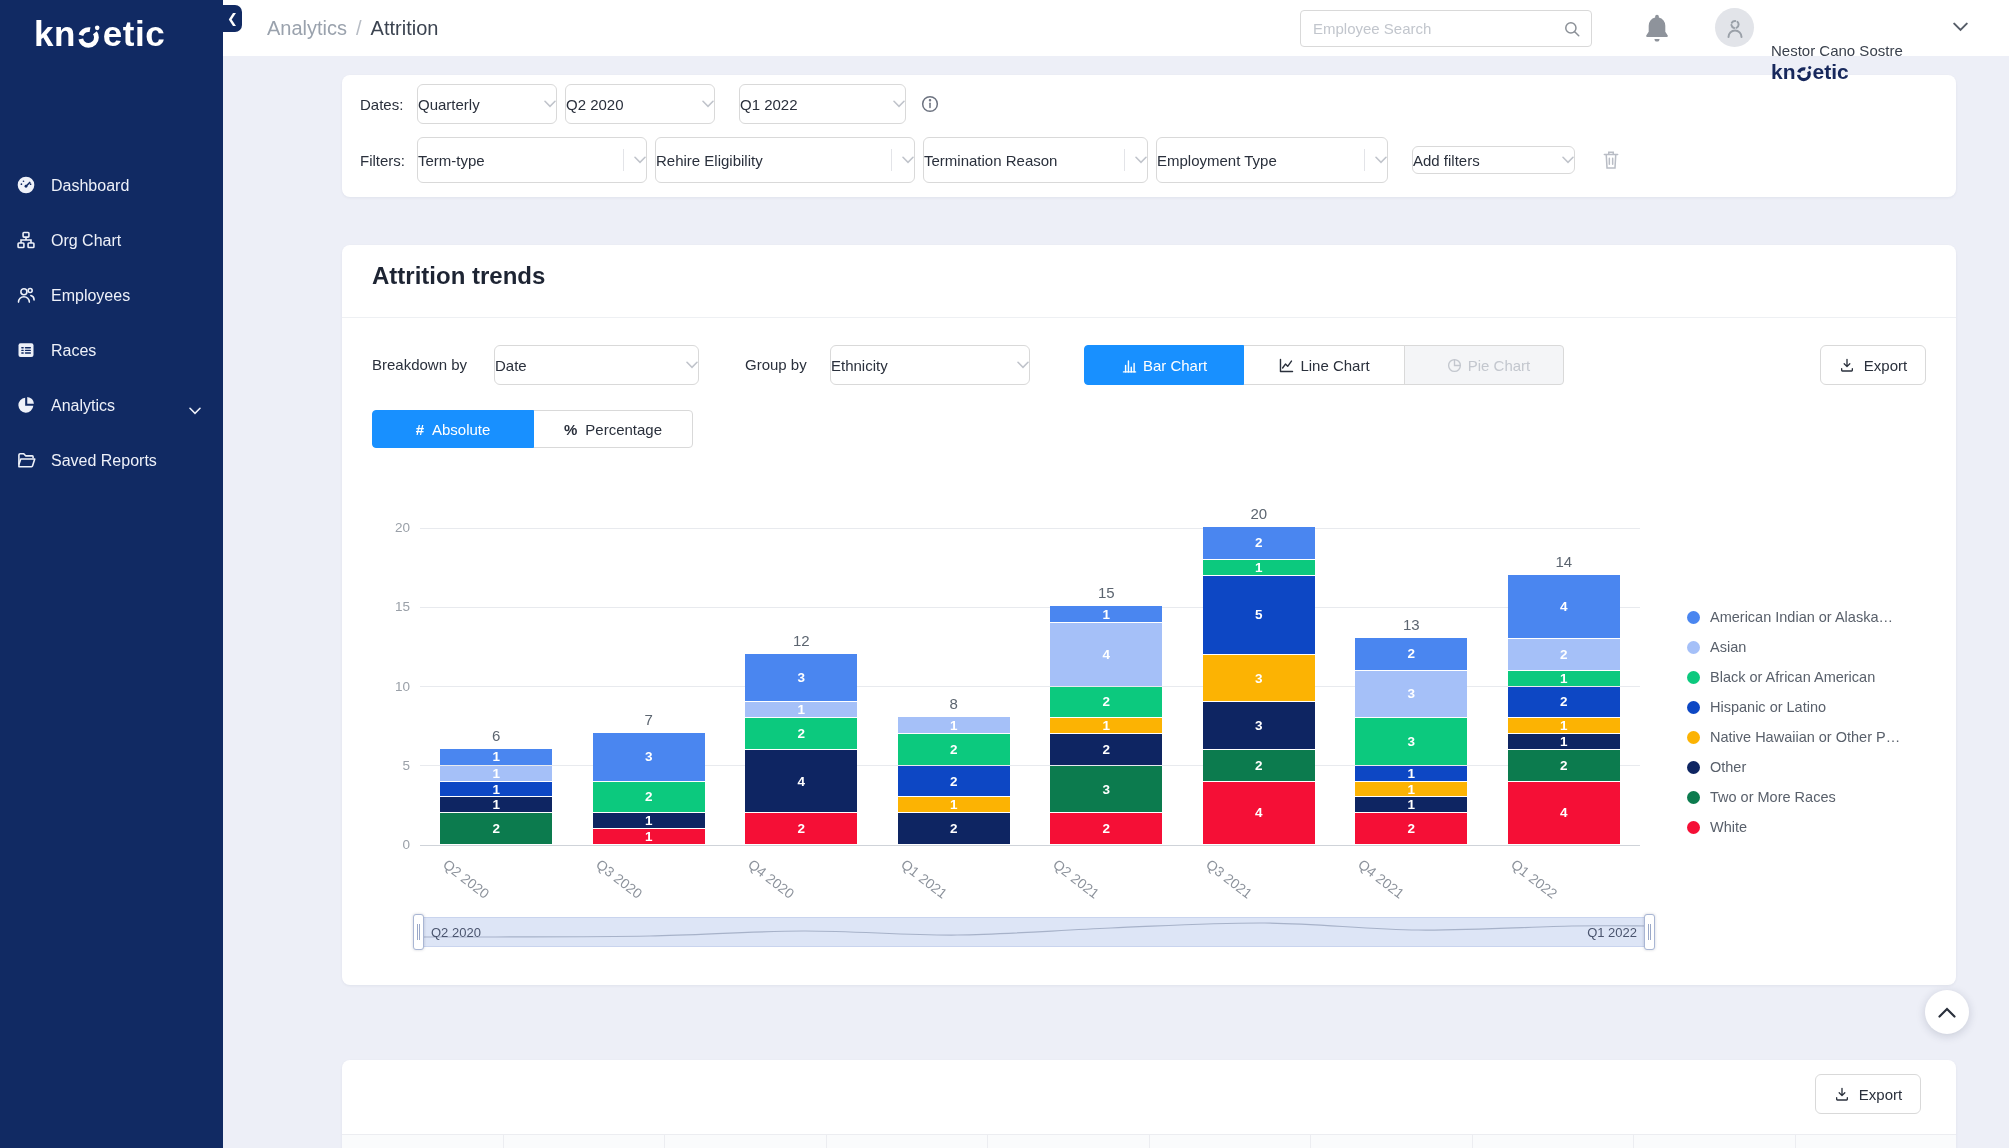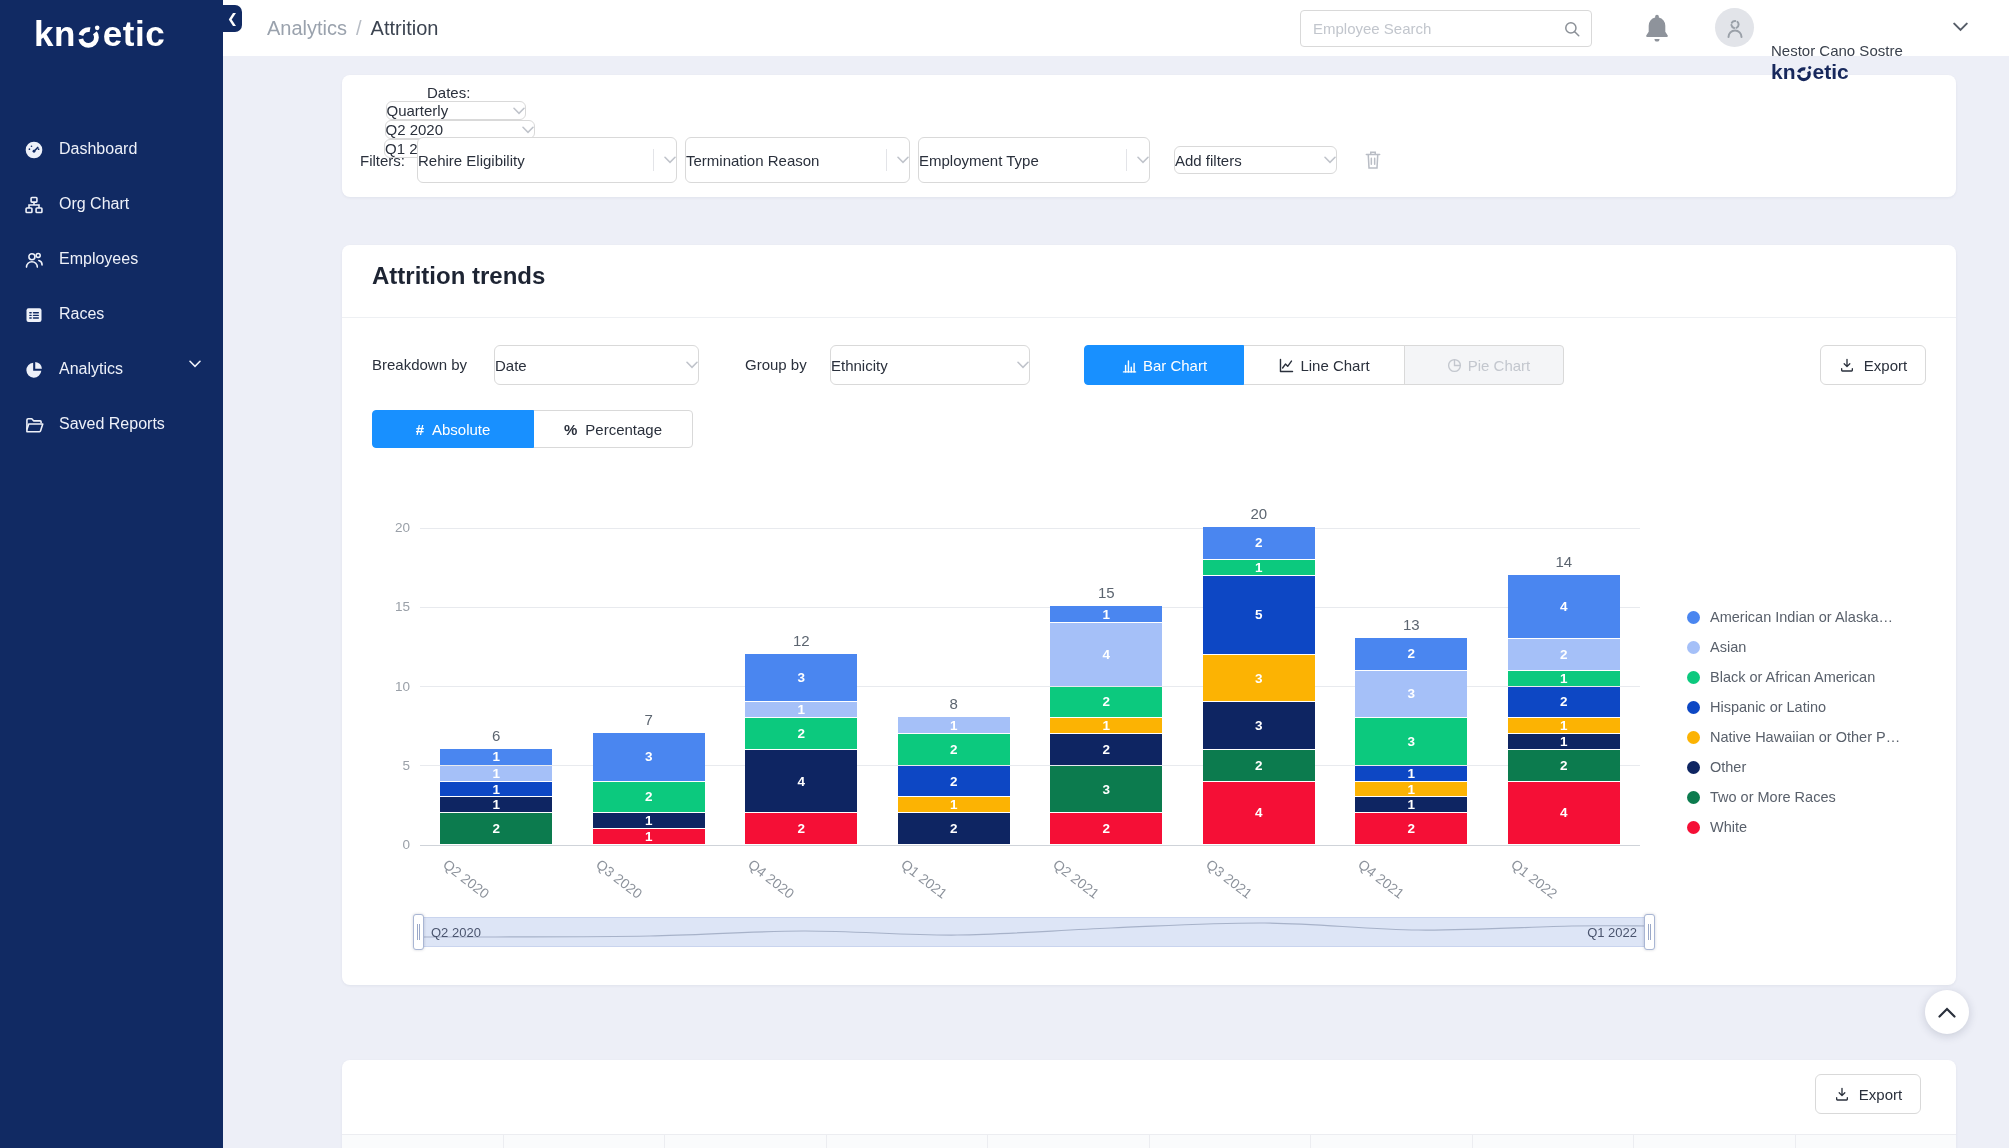--- a/index.html
+++ b/index.html
@@ -15,21 +15,21 @@
 
   
   .sidebar { position:absolute; left:0; top:0; width:223px; height:1148px; background:#112a63; z-index:3; }
   .logo { position:absolute; left:34px; top:14px; display:flex; align-items:center; color:#fff;
           font-size:35px; font-weight:700; letter-spacing:.5px; cursor:pointer; }
   .logo .o-glyph { margin:5px 1px 0; }
   .collapse-tab { position:absolute; left:223px; top:5px; width:19px; height:27px; background:#112a63;
           border-radius:0 7px 7px 0; color:#fff; display:flex; align-items:center; justify-content:center;
           font-size:13px; z-index:4; cursor:pointer; }
   .nav { position:absolute; left:0; top:140px; right:0; }
-  .nav-item { display:flex; align-items:flex-start; gap:15px; height:55px; padding:0 22px 0 24px;
+  .nav-item { display:flex; align-items:flex-end; gap:15px; height:55px; padding:0 22px 0 16px;
           color:#eef1f9; font-size:16px; cursor:pointer; }
   .nav-item .nav-ic svg { width:20px; height:20px; }
   .nav-chevron { margin-left:auto; }
   .nav-chevron svg { width:12px; height:8px; }
 
   
   .topbar { position:absolute; left:223px; top:0; width:1786px; height:56px; background:#fff; z-index:2; }
   .breadcrumb { position:absolute; left:44px; top:0; height:56px; display:flex; align-items:center; gap:9px; font-size:20px; }
   .bc-parent { color:#9aa2ad; cursor:pointer; }
   .bc-sep { color:#b7bcc4; }
@@ -59,21 +59,21 @@
   .bottom-card { left:342px; top:1060px; width:1614px; height:120px; border-radius:8px 8px 0 0; }
 
   
   .select { display:flex; align-items:center; border:1px solid #d9d9d9; border-radius:6px; background:#fff;
           padding:0 0; font-size:15px; color:#2a303c; cursor:pointer; }
   .select-value { flex:1; white-space:nowrap; overflow:hidden; }
   .select-div { width:1px; height:22px; background:#e3e4e8; margin:0 10px 0 6px; }
   .select .chev svg { width:12px; height:8px; color:#c0c4cb; }
 
   .fc-row { position:absolute; left:18px; display:flex; align-items:center; }
-  .fc-row1 { top:9px; height:40px;flex-direction:column; }
+  .fc-row1 { top:9px; height:40px; }
   .fc-row2 { top:62px; height:46px; }
   .fc-label { width:52px; font-size:15px; color:#2a303c; margin-right:5px; }
   .fc-row .select { height:40px; }
   .fc-row2 .select { height:46px; }
   .info-ic { margin-left:14px; color:#6d7380; cursor:pointer; }
   .info-ic svg { width:20px; height:20px; }
   .trash-ic { margin-left:26px; color:#b9bdc5; cursor:pointer; }
   .trash-ic svg { width:20px; height:22px; }
 
   
@@ -300,20 +300,29 @@
     </div>
     <span class="info-ic"><span><svg viewBox="0 0 24 24" fill="none" stroke="currentColor" stroke-width="1.8" stroke-linecap="round">
             <circle cx="12" cy="12" r="8.8"></circle>
             <path d="M12 11v5.2"></path>
             <circle cx="12" cy="7.6" r="0.6" fill="currentColor"></circle>
           </svg></span></span>
   </div>
   <div class="fc-row fc-row2">
     <span class="fc-label">Filters:</span>
     <span id="filter-selects" style="display:flex; gap:8px">
+        <div class="select" style="width: 230px;">
+          <span class="select-value">Term-type</span>
+          <span class="select-div"></span>
+          <span class="chev">
+            <svg viewBox="0 0 12 8" fill="none" stroke="currentColor" stroke-width="1.6" stroke-linecap="round">
+              <path d="M1 1.3l5 5 5-5"></path>
+            </svg>
+          </span>
+        </div>
         <div class="select" style="width: 260px;">
           <span class="select-value">Rehire Eligibility</span>
           <span class="select-div"></span>
           <span class="chev">
             <svg viewBox="0 0 12 8" fill="none" stroke="currentColor" stroke-width="1.6" stroke-linecap="round">
               <path d="M1 1.3l5 5 5-5"></path>
             </svg>
           </span>
         </div>
         <div class="select" style="width: 225px;">

